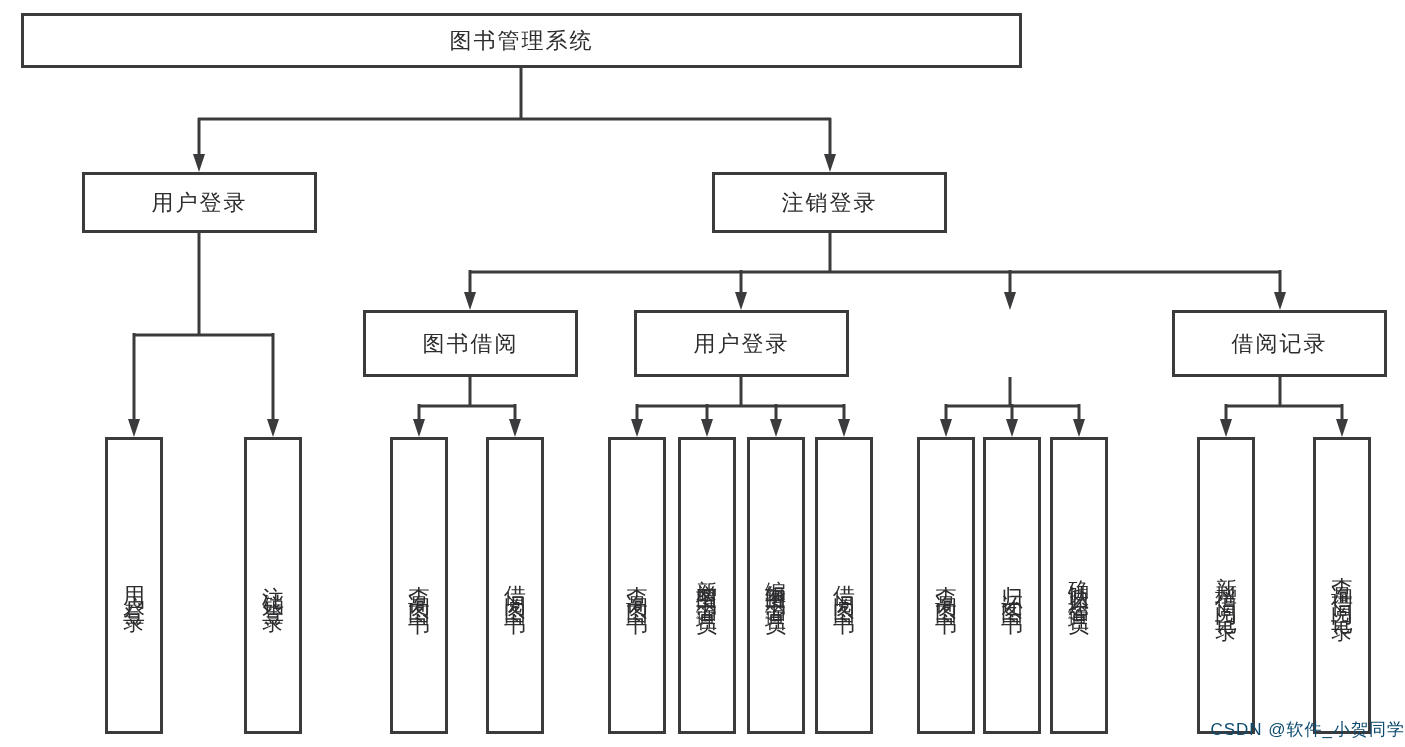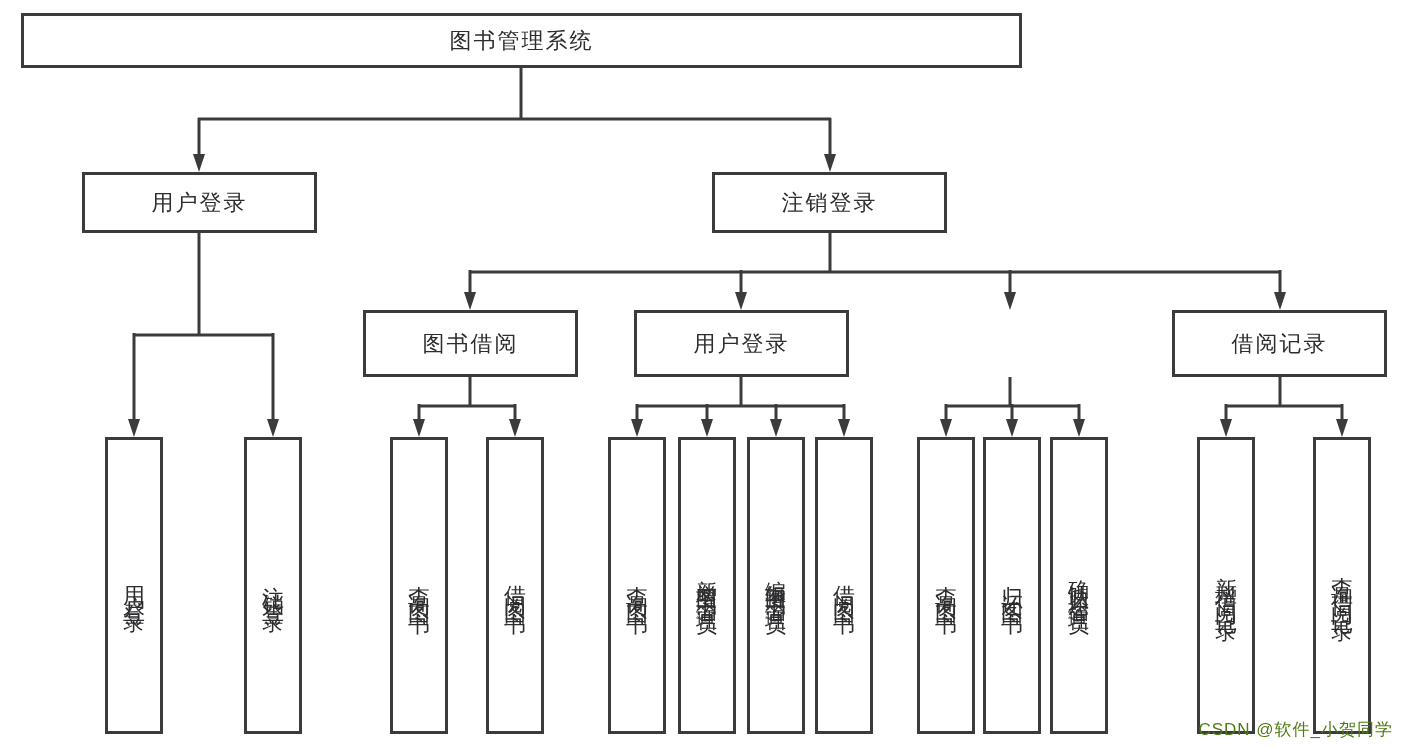--- a/index.html
+++ b/index.html
@@ -42,24 +42,24 @@
     letter-spacing: 9px;
     line-height: 1;
     white-space: nowrap;
   }
   .box.v.tight span {
     font-size: 21px;
     letter-spacing: 5px;
   }
   .watermark {
     position: absolute;
-    right: 12px;
+    right: 0;
     bottom: 6px;
     font-size: 17px;
-    color: #4d7c0f;
+    color: #0c4a6e;
     letter-spacing: 1px;
     white-space: nowrap;
   }
 </style>
 </head>
 <body>
 
 <div class="canvas">
 
   <svg class="wires" viewBox="0 0 1405 747" xmlns="http://www.w3.org/2000/svg">

